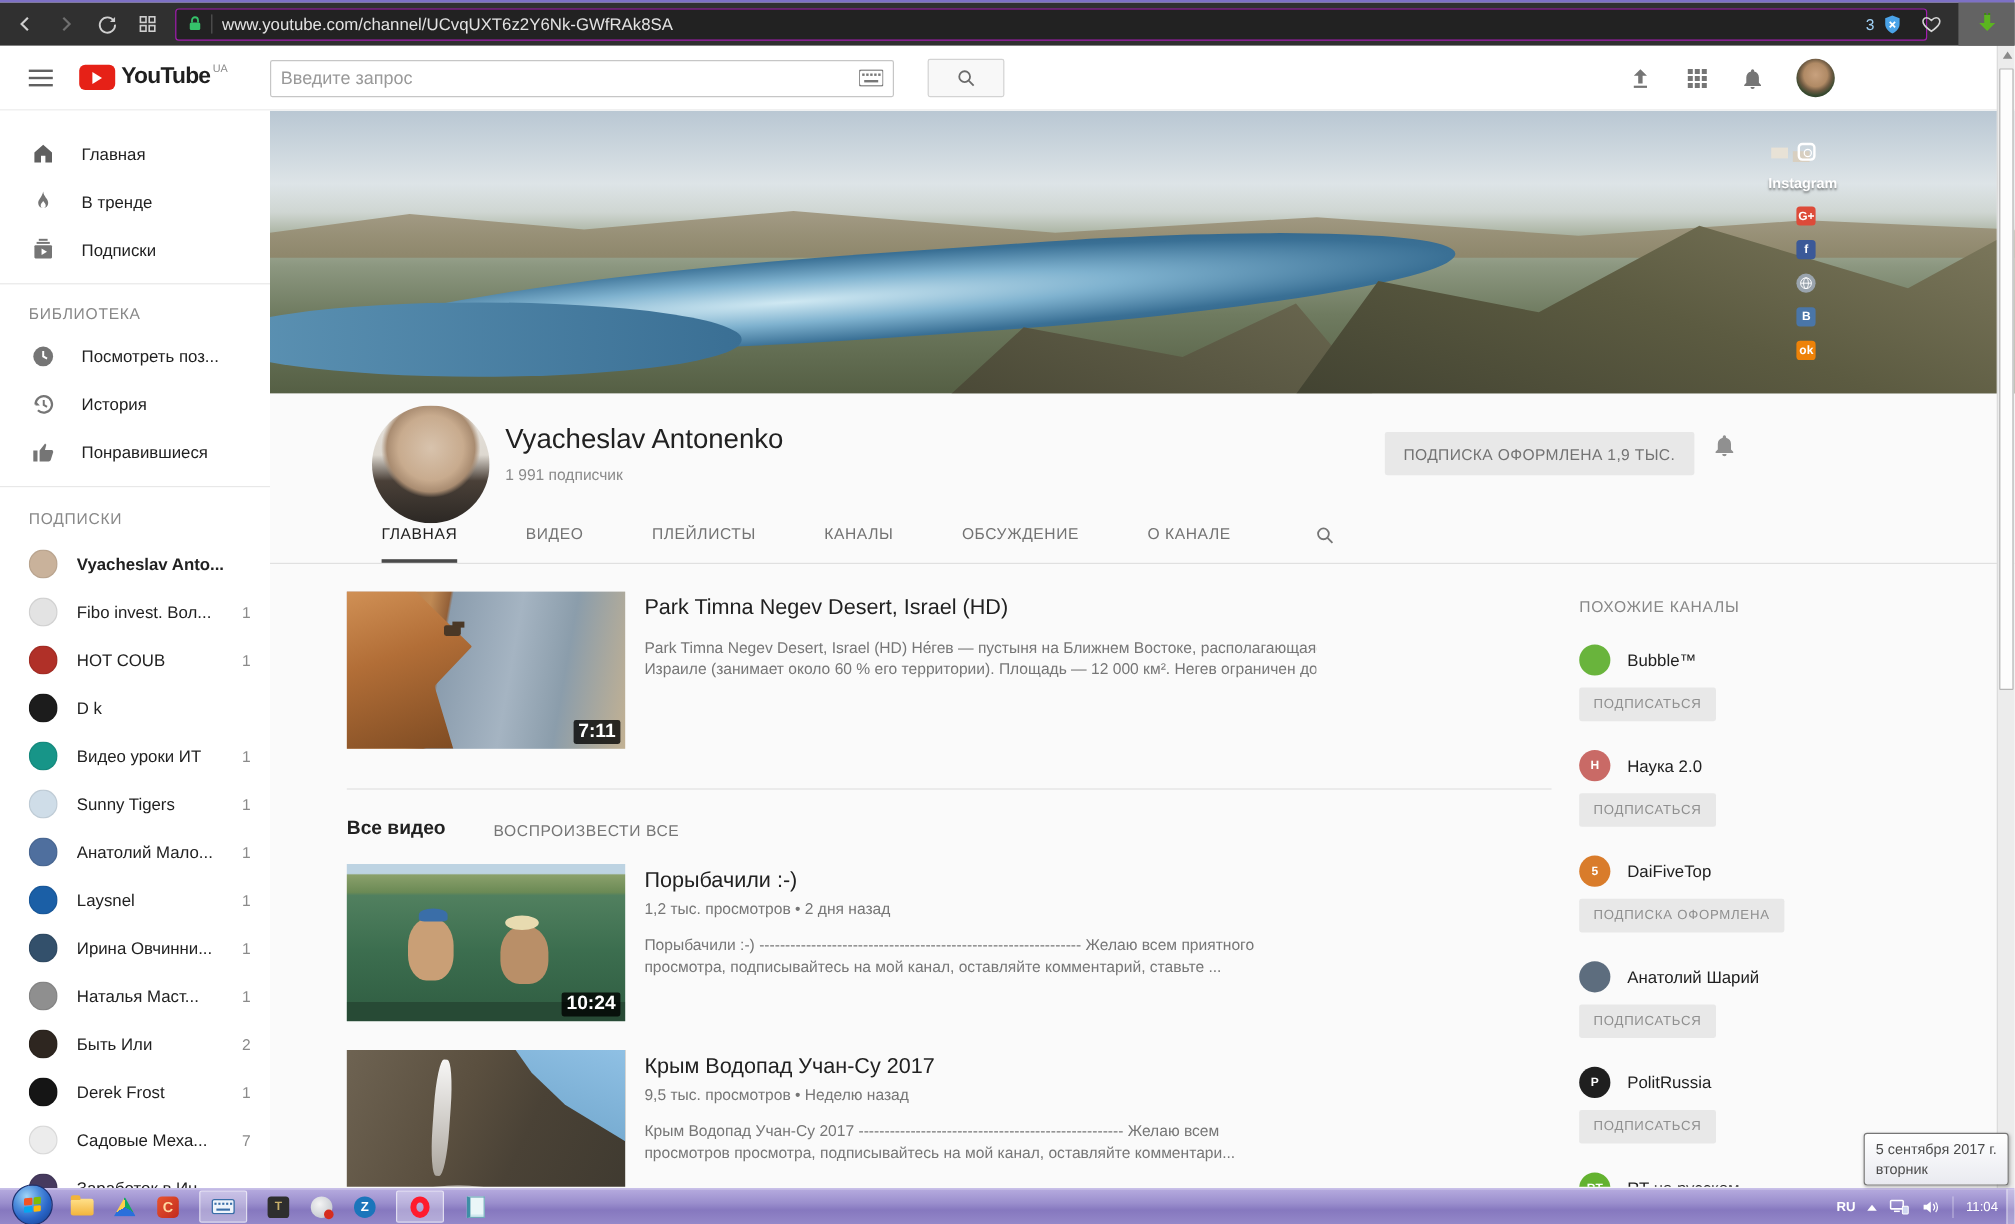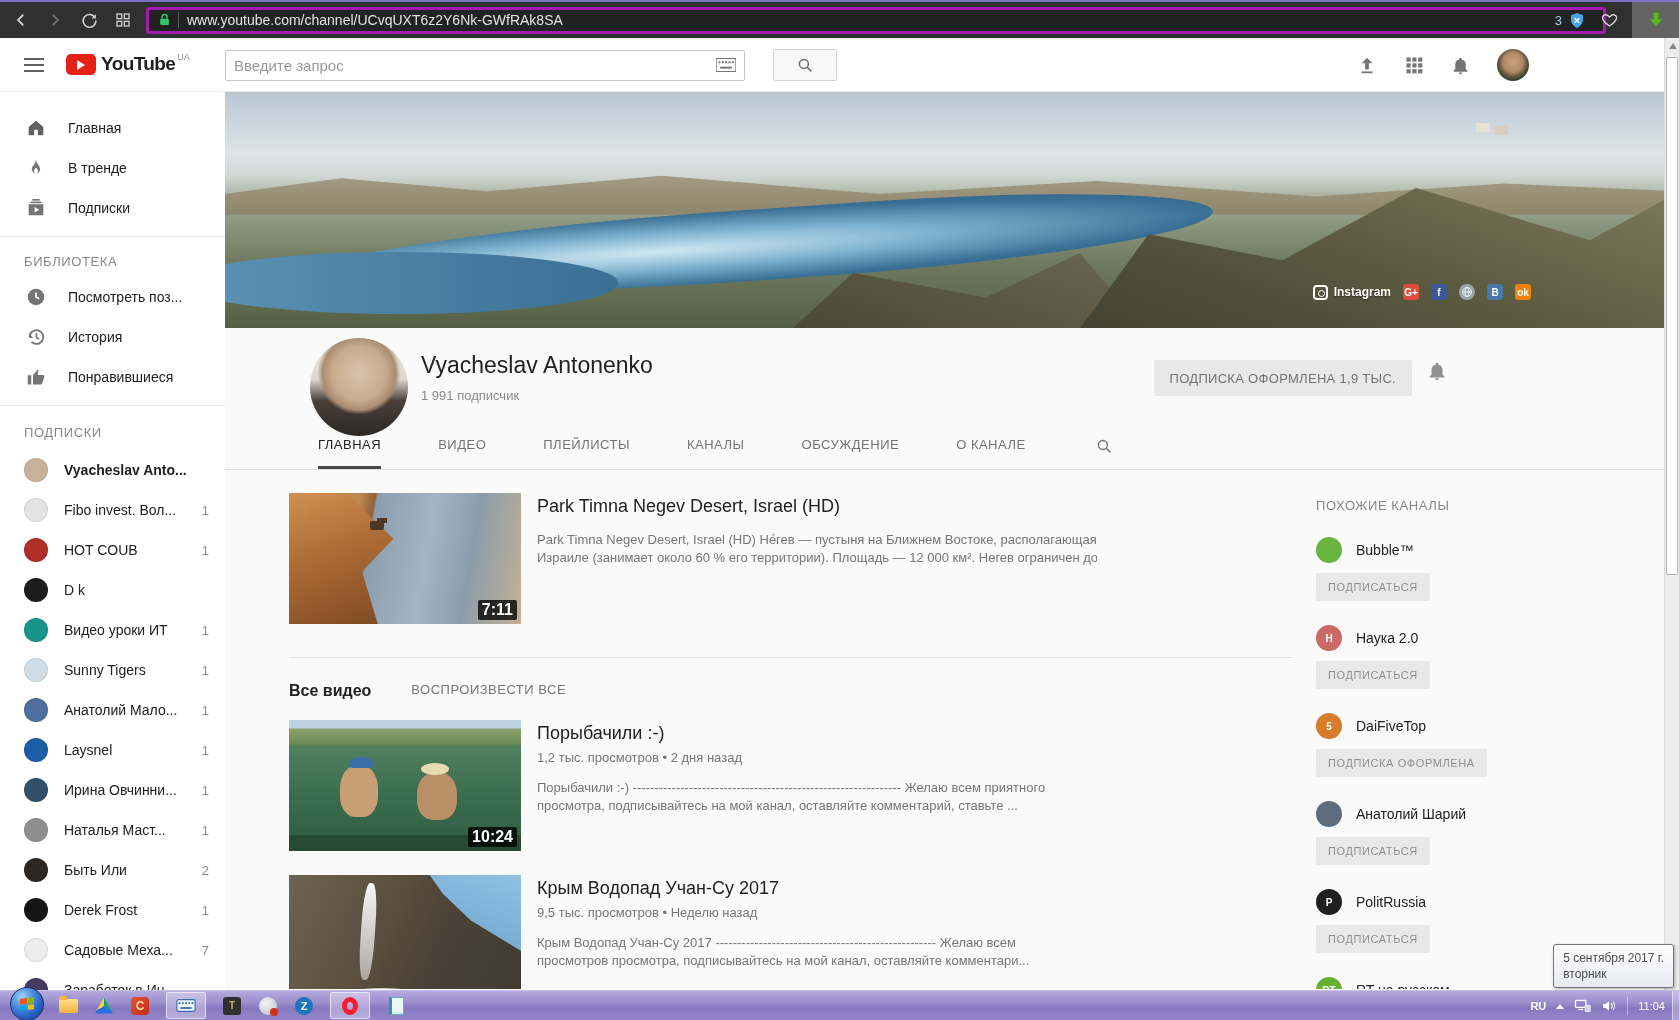--- a/index.html
+++ b/index.html
@@ -5,21 +5,21 @@
   * { margin:0; padding:0; box-sizing:border-box; }
   html,body { width:1679px; height:1020px; overflow:hidden; }
   body { font-family:"Liberation Sans","DejaVu Sans",sans-serif; background:#fff; }
   .screen { position:relative; width:1679px; height:1020px; overflow:hidden; background:#fafafa; }
 
   
   .win-edge { position:absolute; top:0; left:0; width:100%; height:2px; background:#7d71c5; z-index:40; }
   .browser-bar { position:absolute; top:2px; left:0; width:100%; height:36px; background:#303030; display:flex; align-items:center; z-index:39; }
   .nav-ic { width:26px; height:26px; display:flex; align-items:center; justify-content:center; margin-left:8px; color:#cfcfcf; }
   .nav-ic.dim { color:#6f6f6f; }
-  .url-box { margin-left:10px; height:27px; width:1460px; background:#222; border:3px solid #a21caf; border-radius:3px; display:flex; align-items:center; padding:0 8px; }
+  .url-box { margin-left:10px; height:27px; width:1460px; background:#222; border:1px solid #a21caf; border-radius:3px; display:flex; align-items:center; padding:0 8px; }
   .url-sep { width:1px; height:16px; background:#555; margin:0 8px 0 6px; }
   .url-text { color:#e3e3e3; font-size:14px; white-space:nowrap; }
   .brow-right { position:absolute; right:60px; top:0; height:36px; display:flex; align-items:center; gap:14px; }
   .badge-num { color:#9fd0f5; font-size:13px; margin-right:-8px; }
   .side-panel { position:absolute; right:0; top:0; width:47px; height:36px; background:#636363; display:flex; align-items:center; justify-content:center; }
 
   
   .yt-header { position:absolute; top:38px; left:0; width:100%; height:54px; background:#fff; border-bottom:1px solid #ededed; z-index:30; }
   .hamburger { position:absolute; left:24px; top:20px; width:20px; height:14px; display:flex; flex-direction:column; justify-content:space-between; cursor:pointer; }
   .hamburger i { height:2px; background:#606060; }
@@ -64,21 +64,21 @@
   .b-river { position:absolute; left:4%; top:50%; width:64%; height:30%; transform:rotate(-4deg);
     background:radial-gradient(ellipse at 40% 50%,#cfe8f2 0%,#7fb2cf 35%,#3a7095 70%,#2c5a7d 100%);
     border-radius:50% 40% 45% 55%/60% 50% 55% 45%; }
   .b-water2 { position:absolute; left:-3%; top:68%; width:30%; height:26%; background:linear-gradient(90deg,#5d93b4,#3a6f94); border-radius:50%; }
   .b-fg { position:absolute; right:-4%; top:22%; width:46%; height:85%;
     background:linear-gradient(200deg,#8a8468,#5c5b41 55%,#3f4030 100%);
     clip-path:polygon(0 100%,12% 45%,32% 58%,52% 22%,78% 48%,100% 8%,100% 100%); }
   .b-rockl { position:absolute; left:38%; bottom:-6%; width:26%; height:42%;
     background:linear-gradient(200deg,#6d6a52,#474634); clip-path:polygon(0 100%,20% 30%,55% 55%,80% 10%,100% 100%); }
   .b-house { position:absolute; right:13%; top:13%; width:14px; height:9px; background:#e8e2d6; box-shadow:18px 3px 0 #d8cfc0; }
-  .b-social { position:absolute; right:148px; bottom:28px; display:flex; align-items:center; gap:12px; }
+  .b-social { position:absolute; right:148px; bottom:28px; display:flex; align-items:center; gap:12px;flex-direction:column; }
   .insta-ic { width:15px; height:15px; border:2px solid #fff; border-radius:4px; position:relative; }
   .insta-ic::after { content:""; position:absolute; left:3px; top:3px; width:5px; height:5px; border:1.5px solid #fff; border-radius:50%; }
   .insta-lb { color:#fff; font-size:12px; font-weight:700; text-shadow:0 1px 2px rgba(0,0,0,.5); margin-left:-6px; }
   .soc { width:16px; height:16px; border-radius:3px; color:#fff; font-size:10px; font-weight:700; display:flex; align-items:center; justify-content:center; }
   .soc.round { border-radius:50%; }
 
   
   .channel-head { position:relative; height:142px; background:#fafafa; border-bottom:1px solid #e0e0e0; }
   .ch-avatar { position:absolute; left:85px; top:10px; width:98px; height:98px; border-radius:50%;
     background:radial-gradient(circle at 50% 36%,#d8c3ad 0%,#c8ab8e 34%,#a98c71 46%,rgba(0,0,0,0) 52%),
@@ -99,21 +99,21 @@
   .vid-row { display:flex; }
   .thumb { width:232px; height:131px; flex:none; position:relative; overflow:hidden; background:#ddd; cursor:pointer; }
   .dur { position:absolute; right:4px; bottom:4px; background:rgba(0,0,0,.78); color:#fff; font-size:16px; font-weight:700; padding:1px 4px; border-radius:2px; }
   .vid-info { margin-left:16px; padding-top:3px; min-width:0; }
   .vid-title { font-size:18px; color:#212121; cursor:pointer; }
   .vid-meta { font-size:13px; color:#767676; margin-top:6px; }
   .vid-desc { font-size:13px; color:#767676; margin-top:14px; line-height:18px; width:560px; }
   .vid-desc div { white-space:nowrap; overflow:hidden; }
   .vid-row.small .vid-desc { width:522px; }
   .c-div { height:1px; background:#e2e2e2; margin:33px 0 0 0; width:1004px; }
-  .all-row { display:flex; align-items:flex-start; margin-top:24px; }
+  .all-row { display:flex; align-items:flex-end; margin-top:24px; }
   .all-videos { font-size:16px; font-weight:700; color:#212121; }
   .play-all { font-size:13px; color:#767676; letter-spacing:.5px; margin-left:40px; cursor:pointer; }
   .mt-f { margin-top:23px; } .mt-2 { margin-top:20px; } .mt-3 { margin-top:24px; }
 
   
   .t-park { background:linear-gradient(100deg,#a8673a 0%,#c08a54 28%,#936038 34%,#8b9dae 35%,#a5b4c2 58%,#8b9dab 76%,#c2b193 100%); }
   .t-park .cliff { position:absolute; left:0; top:0; width:45%; height:100%;
     background:linear-gradient(160deg,#d09055 0%,#b26e37 40%,#7c4a22 100%);
     clip-path:polygon(0 0,55% 0,100% 35%,70% 60%,85% 100%,0 100%); }
   .t-park .ibex { position:absolute; left:35%; top:21%; width:14px; height:9px; background:#4a3826; border-radius:2px;

